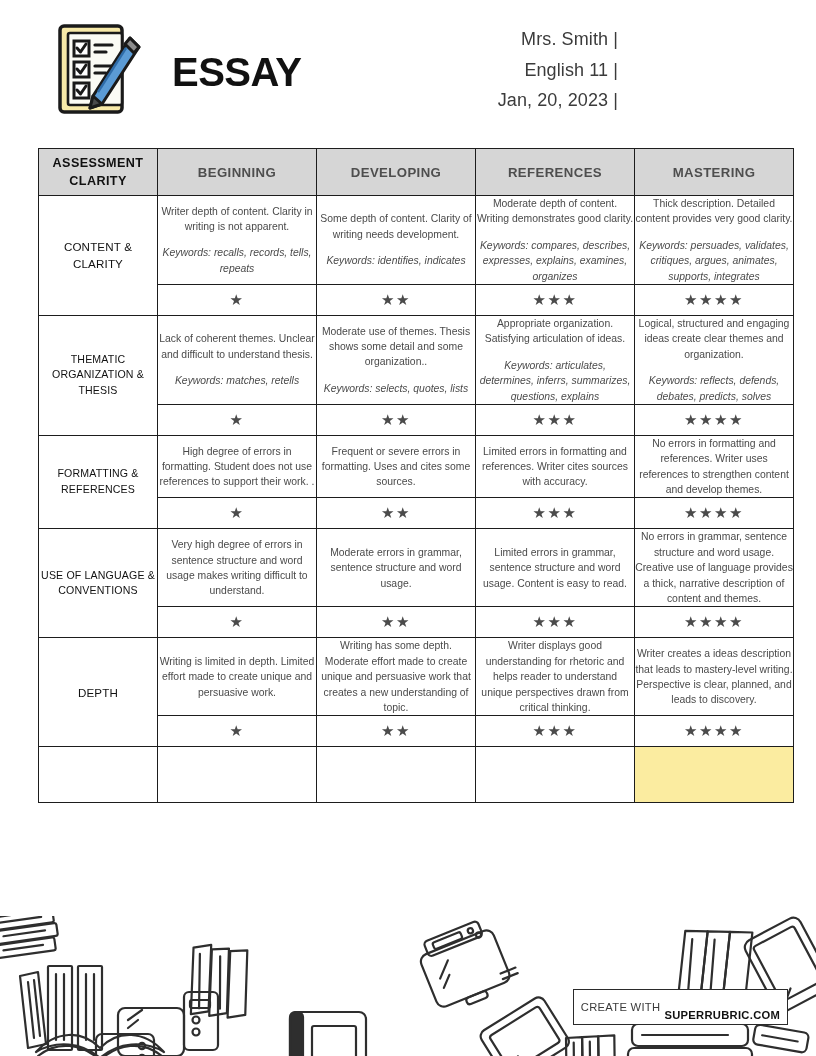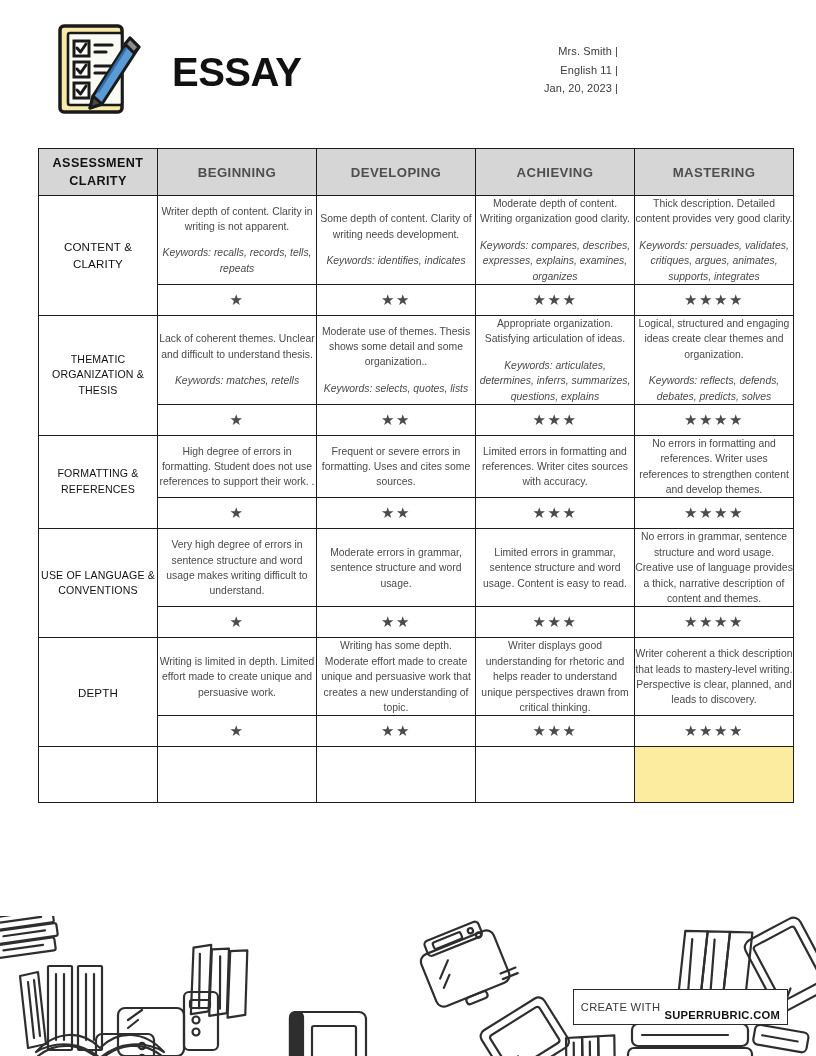--- a/index.html
+++ b/index.html
@@ -60,21 +60,21 @@
     margin-top: 12px;
     letter-spacing: -0.2px;
   }
   #student-line .bar {
     font-weight: bold;
     margin-right: 2px;
   }
   #meta-block {
     margin-left: auto;
     text-align: right;
-    font-size: 11px;
+    font-size: 18px;
     color: #3b3b3b;
     line-height: 1.72;
     letter-spacing: 0.1px;
   }
 
   
   #rubric {
     position: absolute;
     left: 38px; top: 148px;
     width: 755px;
@@ -226,30 +226,30 @@
         <col class="col-lvl">
     </colgroup>
     <thead>
       <tr>
         <th class="crit-head">
           <div>ASSESSMENT</div>
           <div>CLARITY</div>
         </th>
         <th class="lvl-head">BEGINNING</th>
         <th class="lvl-head">DEVELOPING</th>
-        <th class="lvl-head">ACHIEVING</th>
+        <th class="lvl-head">REFERENCES</th>
         <th class="lvl-head">MASTERING</th>
       </tr>
     </thead>
     <tbody id="rubric-body">
         <tr>
           <td class="criteria" rowspan="2">CONTENT &amp; CLARITY</td>
           <td class="desc"><span>Writer depth of content. Clarity in writing is not apparent.</span><span class="kw">Keywords: recalls, records, tells, repeats</span></td>
           <td class="desc"><span>Some depth of content. Clarity of writing needs development.</span><span class="kw">Keywords: identifies, indicates</span></td>
-          <td class="desc"><span>Moderate depth of content. Writing organization good clarity.</span><span class="kw">Keywords: compares, describes, expresses, explains, examines, organizes</span></td>
+          <td class="desc"><span>Moderate depth of content. Writing demonstrates good clarity.</span><span class="kw">Keywords: compares, describes, expresses, explains, examines, organizes</span></td>
           <td class="desc"><span>Thick description. Detailed content provides very good clarity.</span><span class="kw">Keywords: persuades, validates, critiques, argues, animates, supports, integrates</span></td>
         </tr>
         <tr>
           <td class="stars first"><span class="star">★</span></td>
           <td class="stars"><span class="star">★★</span></td>
           <td class="stars"><span class="star">★★★</span></td>
           <td class="stars last"><span class="star">★★★★</span></td>
         </tr>
         <tr>
           <td class="criteria small" rowspan="2">THEMATIC ORGANIZATION &amp; THESIS</td>
@@ -288,21 +288,21 @@
           <td class="stars first"><span class="star">★</span></td>
           <td class="stars"><span class="star">★★</span></td>
           <td class="stars"><span class="star">★★★</span></td>
           <td class="stars last"><span class="star">★★★★</span></td>
         </tr>
         <tr>
           <td class="criteria" rowspan="2">DEPTH</td>
           <td class="desc"><span>Writing is limited in depth. Limited effort made to create unique and persuasive work.</span></td>
           <td class="desc"><span>Writing has some depth. Moderate  effort made to create unique and persuasive work that creates a new understanding of topic.</span></td>
           <td class="desc"><span>Writer displays good understanding for rhetoric and helps reader to understand unique perspectives drawn from critical thinking.</span></td>
-          <td class="desc"><span>Writer coherent a thick description that leads to mastery-level writing. Perspective is clear, planned, and leads to discovery.</span></td>
+          <td class="desc"><span>Writer creates a ideas description that leads to mastery-level writing. Perspective is clear, planned, and leads to discovery.</span></td>
         </tr>
         <tr>
           <td class="stars first"><span class="star">★</span></td>
           <td class="stars"><span class="star">★★</span></td>
           <td class="stars"><span class="star">★★★</span></td>
           <td class="stars last"><span class="star">★★★★</span></td>
         </tr>
         <tr class="footer-row">
           <td></td>
           <td></td>

